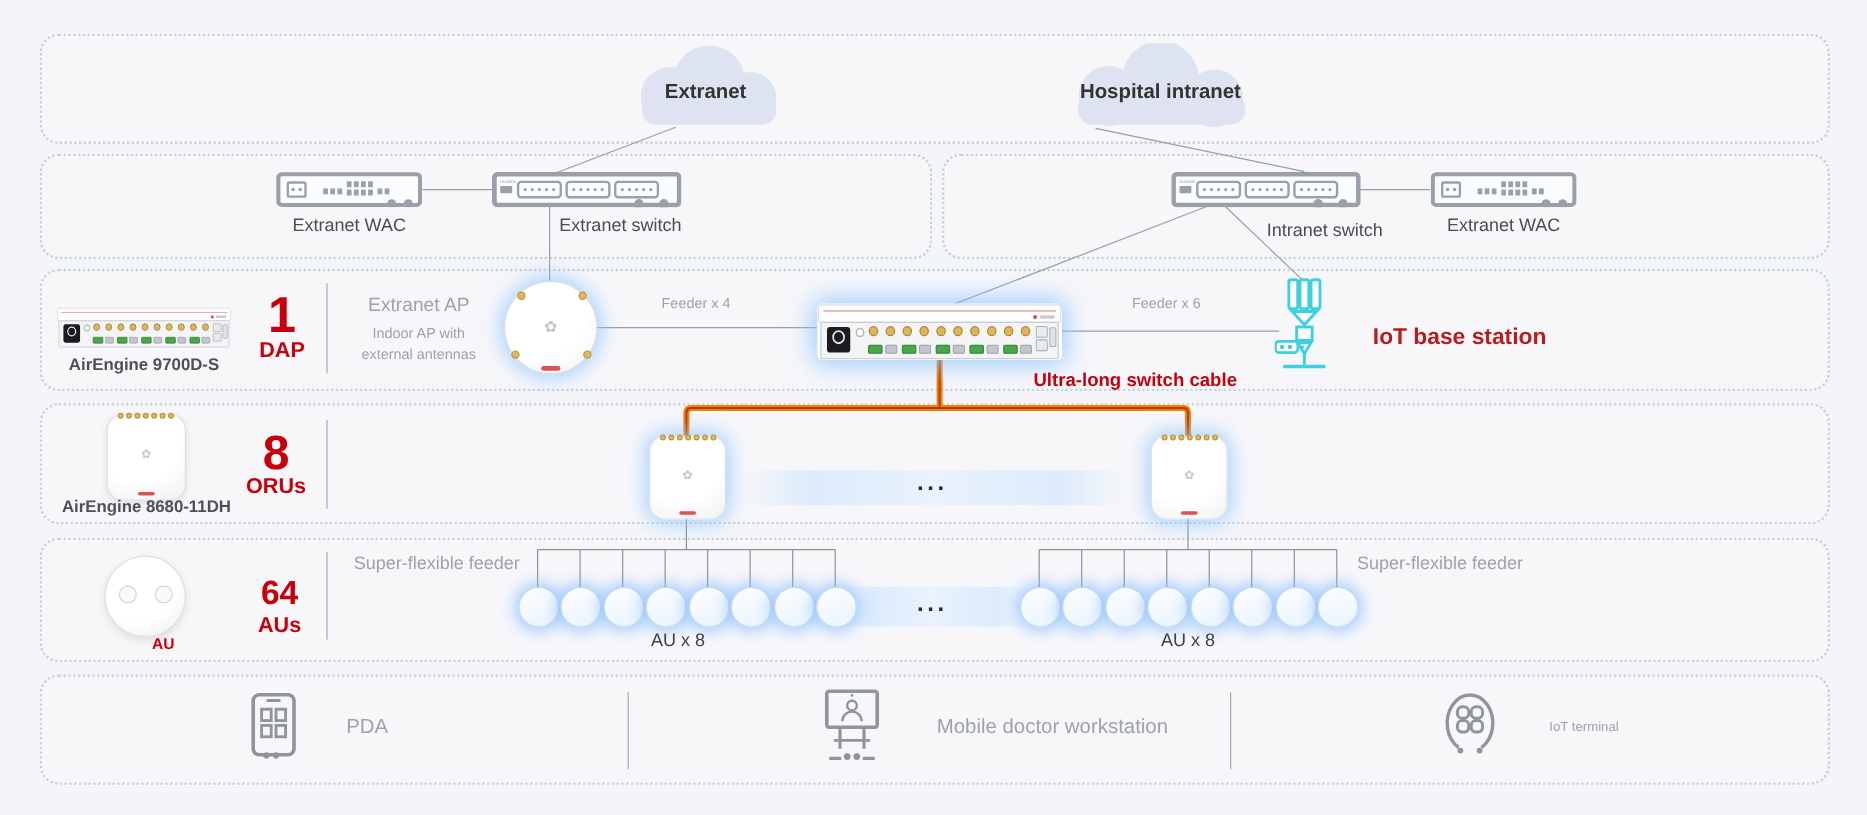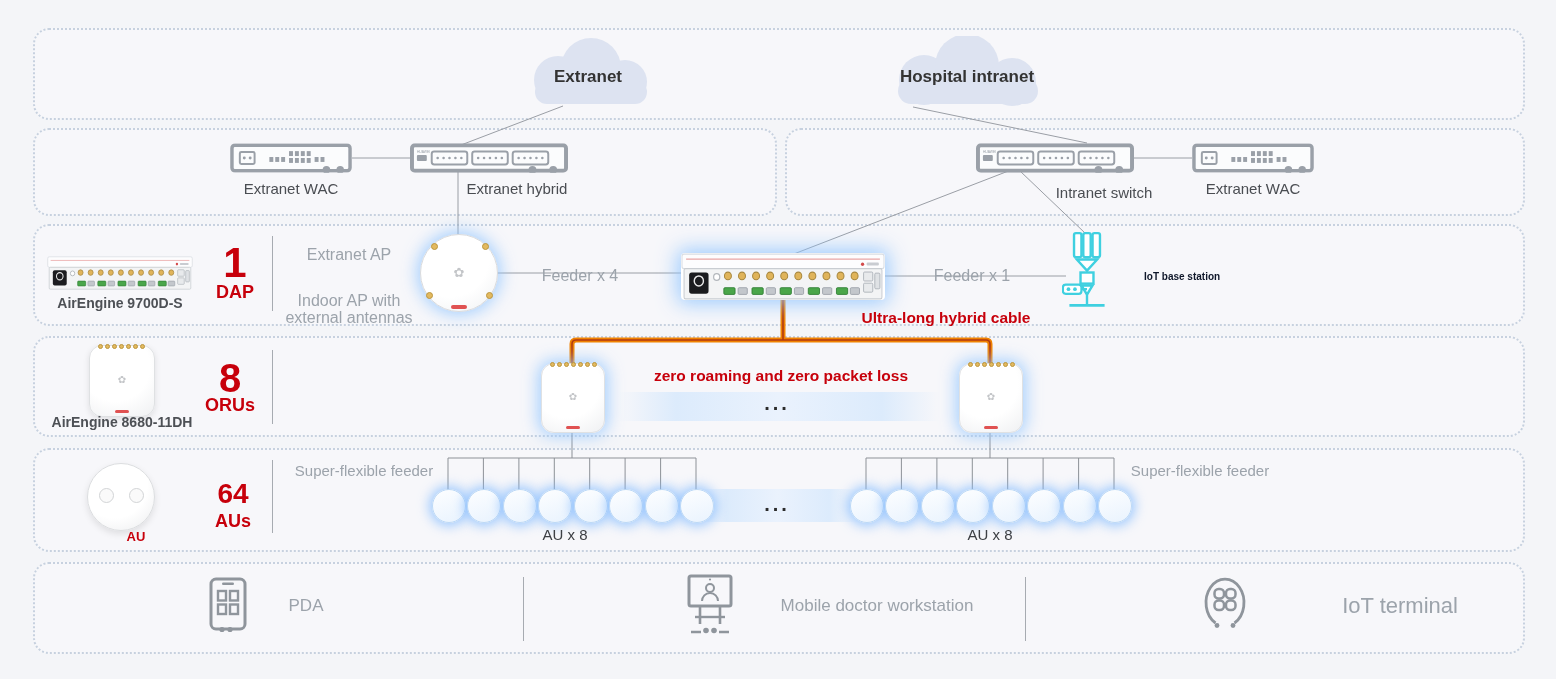--- a/index.html
+++ b/index.html
@@ -5,25 +5,25 @@
   html,body{margin:0;padding:0;background:#eef0f3;}
   #canvas{position:relative;width:1556px;height:679px;background:#f4f5f8;overflow:hidden;
           font-family:"Liberation Sans", sans-serif;}
   .abs{position:absolute;}
   .zone{position:absolute;border:2px dotted #c7d1df;border-radius:16px;background:rgba(255,255,255,.25);}
   .ctr{transform:translate(-50%,-50%);white-space:nowrap;text-align:center;}
   .cloud-label{font-size:17px;font-weight:bold;color:#333;}
   .dev-label{font-size:15px;color:#4a4d52;}
   .model-label{font-size:14px;font-weight:bold;color:#4d5055;}
   .gray-label{font-size:15px;color:#9ca3ab;}
-  .gray-label-sm{font-size:16px;color:#9ca3ab;margin-top:23px;}
+  .gray-label-sm{font-size:12px;color:#9ca3ab;}
   .red-num{font-size:42px;font-weight:bold;color:#c7000b;line-height:1;}
   .red-unit{font-size:18px;font-weight:bold;color:#c7000b;}
   .red-claim{font-size:15.5px;font-weight:bold;color:#c7000b;}
-  .black-bold{font-size:10px;font-weight:bold;color:#0f172a;}
+  .black-bold{font-size:19px;font-weight:bold;color:#b91c1c;}
   .dots{font-size:20px;font-weight:bold;color:#2b2b2b;letter-spacing:3px;}
   .vdiv{position:absolute;width:1px;background:#a7abb1;}
   .glowbox{position:absolute;border-radius:4px;box-shadow:0 0 20px 4px rgba(145,198,255,.85);background:#fff;}
   .ap-circle{position:absolute;border-radius:50%;
      background:radial-gradient(circle at 38% 30%, #ffffff 55%, #eef0f2);
      border:1px solid #d9dbde;box-shadow:0 0 16px 3px rgba(145,198,255,.8);}
   .oru{position:absolute;border-radius:13px;
      background:radial-gradient(circle at 40% 30%, #ffffff 55%, #eff0f2);
      border:1px solid #dfe1e3;box-shadow:0 0 16px 3px rgba(145,198,255,.8);}
   .oru-plain{box-shadow:0 2px 6px rgba(0,0,0,.10);}
@@ -236,21 +236,21 @@
   <div class="abs ctr cloud-label" style="left:967px;top:77px">Hospital intranet</div>
 
   <svg class="abs icon" style="left:230px;top:143px" width="122" height="30" viewBox="0 0 124 30">
       <use href="#sym-wac"></use>
     </svg>
   <div class="abs ctr dev-label" style="left:291px;top:188px">Extranet WAC</div>
 
   <svg class="abs icon" style="left:410px;top:143px" width="158" height="30" viewBox="0 0 160 30">
       <use href="#sym-switch"></use>
     </svg>
-  <div class="abs ctr dev-label" style="left:517px;top:188px">Extranet hybrid</div>
+  <div class="abs ctr dev-label" style="left:517px;top:188px">Extranet switch</div>
 
   <svg class="abs icon" style="left:976px;top:143px" width="158" height="30" viewBox="0 0 160 30">
       <use href="#sym-switch"></use>
     </svg>
   <div class="abs ctr dev-label" style="left:1104px;top:192px">Intranet switch</div>
 
   <svg class="abs icon" style="left:1192px;top:143px" width="122" height="30" viewBox="0 0 124 30">
       <use href="#sym-wac"></use>
     </svg>
   <div class="abs ctr dev-label" style="left:1253px;top:188px">Extranet WAC</div>
@@ -278,28 +278,28 @@
   </div>
 
   <div class="abs ctr gray-label-sm" style="left:580px;top:253px">Feeder x 4</div>
 
   <div class="glowbox" style="left:681px;top:253px;width:204px;height:47px">
     <svg class="icon" width="204" height="47" viewBox="0 0 200 42" preserveAspectRatio="none">
         <use href="#sym-rack"></use>
       </svg>
   </div>
 
-  <div class="abs ctr gray-label-sm" style="left:972px;top:253px">Feeder x 1</div>
+  <div class="abs ctr gray-label-sm" style="left:972px;top:253px">Feeder x 6</div>
 
   <svg class="abs icon" style="left:1062px;top:230px" width="50" height="85" viewBox="0 0 54 88">
       <use href="#sym-iotbs"></use>
     </svg>
   <div class="abs black-bold" style="left:1144px;top:271px">IoT base station</div>
 
-  <div class="abs ctr red-claim" style="left:946px;top:318px">Ultra-long hybrid cable</div>
+  <div class="abs ctr red-claim" style="left:946px;top:318px">Ultra-long switch cable</div>
 
   <div class="oru oru-plain" style="left:89px;top:345px;width:64px;height:70px">
     <span class="nub" style="left:8px;top:-2px;width:3px;height:3px"></span>
       <span class="nub" style="left:15px;top:-2px;width:3px;height:3px"></span>
       <span class="nub" style="left:22px;top:-2px;width:3px;height:3px"></span>
       <span class="nub" style="left:29px;top:-2px;width:3px;height:3px"></span>
       <span class="nub" style="left:36px;top:-2px;width:3px;height:3px"></span>
       <span class="nub" style="left:43px;top:-2px;width:3px;height:3px"></span>
       <span class="nub" style="left:50px;top:-2px;width:3px;height:3px"></span>
     <span class="logo" style="left:32px;top:33px;font-size:10px">✿</span>
@@ -327,21 +327,20 @@
       <span class="nub" style="left:15px;top:-2px;width:3px;height:3px"></span>
       <span class="nub" style="left:22px;top:-2px;width:3px;height:3px"></span>
       <span class="nub" style="left:29px;top:-2px;width:3px;height:3px"></span>
       <span class="nub" style="left:36px;top:-2px;width:3px;height:3px"></span>
       <span class="nub" style="left:43px;top:-2px;width:3px;height:3px"></span>
       <span class="nub" style="left:50px;top:-2px;width:3px;height:3px"></span>
     <span class="logo" style="left:31px;top:32px;font-size:10px">✿</span>
     <span class="redstripe" style="left:24px;top:62px;width:14px;height:3px"></span>
   </div>
 
-  <div class="abs ctr red-claim" style="left:781px;top:376px">zero roaming and zero packet loss</div>
   <div class="abs ctr dots" style="left:777px;top:403px">...</div>
 
   <div class="au-big" style="left:87px;top:463px">
     <span class="eye" style="left:11px;top:24px"></span>
     <span class="eye" style="left:41px;top:24px"></span>
   </div>
   <div class="abs ctr red-unit" style="left:136px;top:536px;font-size:13px">AU</div>
 
   <div class="abs ctr red-num" style="left:233px;top:494px;font-size:28px">64</div>
   <div class="abs ctr red-unit" style="left:233px;top:521px">AUs</div>
@@ -380,15 +379,15 @@
 
   <svg class="abs icon" style="left:687px;top:574px" width="46" height="62" viewBox="0 0 46 62">
       <use href="#sym-workstation"></use>
     </svg>
   <div class="abs ctr gray-label" style="left:877px;top:606px;font-size:17px">Mobile doctor workstation</div>
   <div class="vdiv" style="left:1025px;top:577px;height:64px"></div>
 
   <svg class="abs icon" style="left:1203px;top:576px" width="44" height="58" viewBox="0 0 44 58">
       <use href="#sym-iott"></use>
     </svg>
-  <div class="abs ctr gray-label" style="left:1400px;top:606px;font-size:22px">IoT terminal</div>
+  <div class="abs ctr gray-label" style="left:1320px;top:606px;font-size:11px">IoT terminal</div>
 
 </div>
 
 </body></html>

